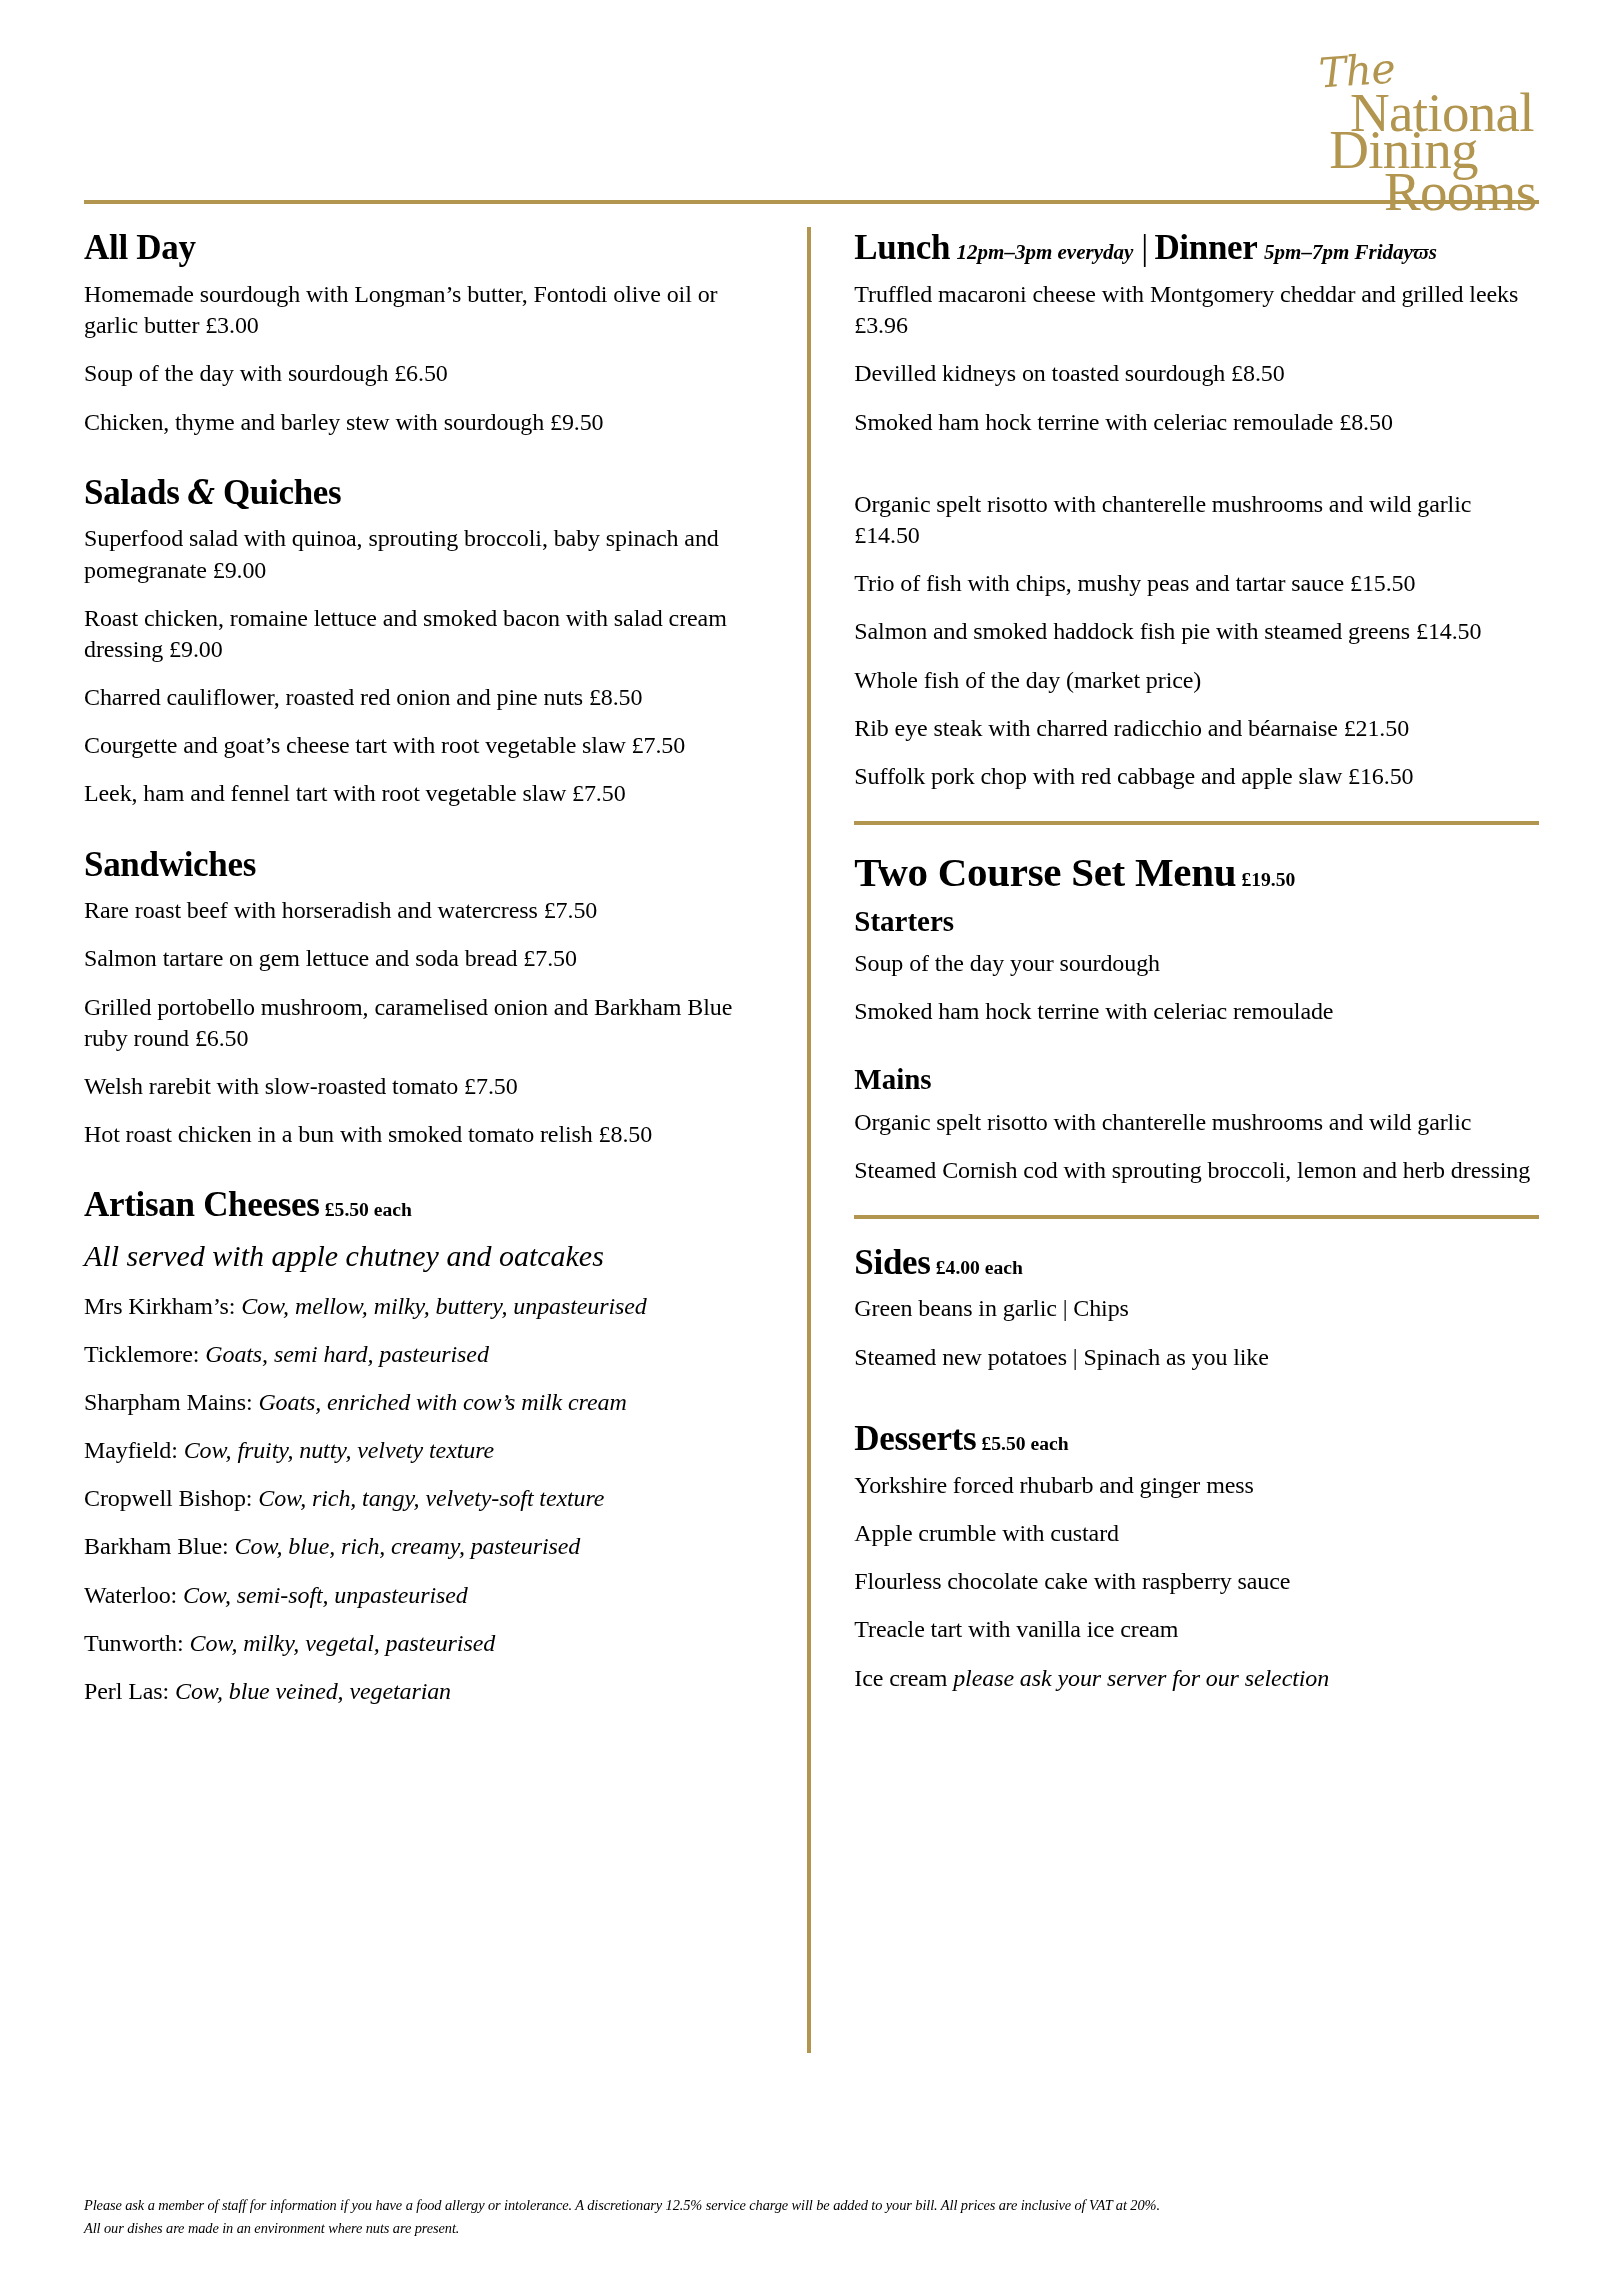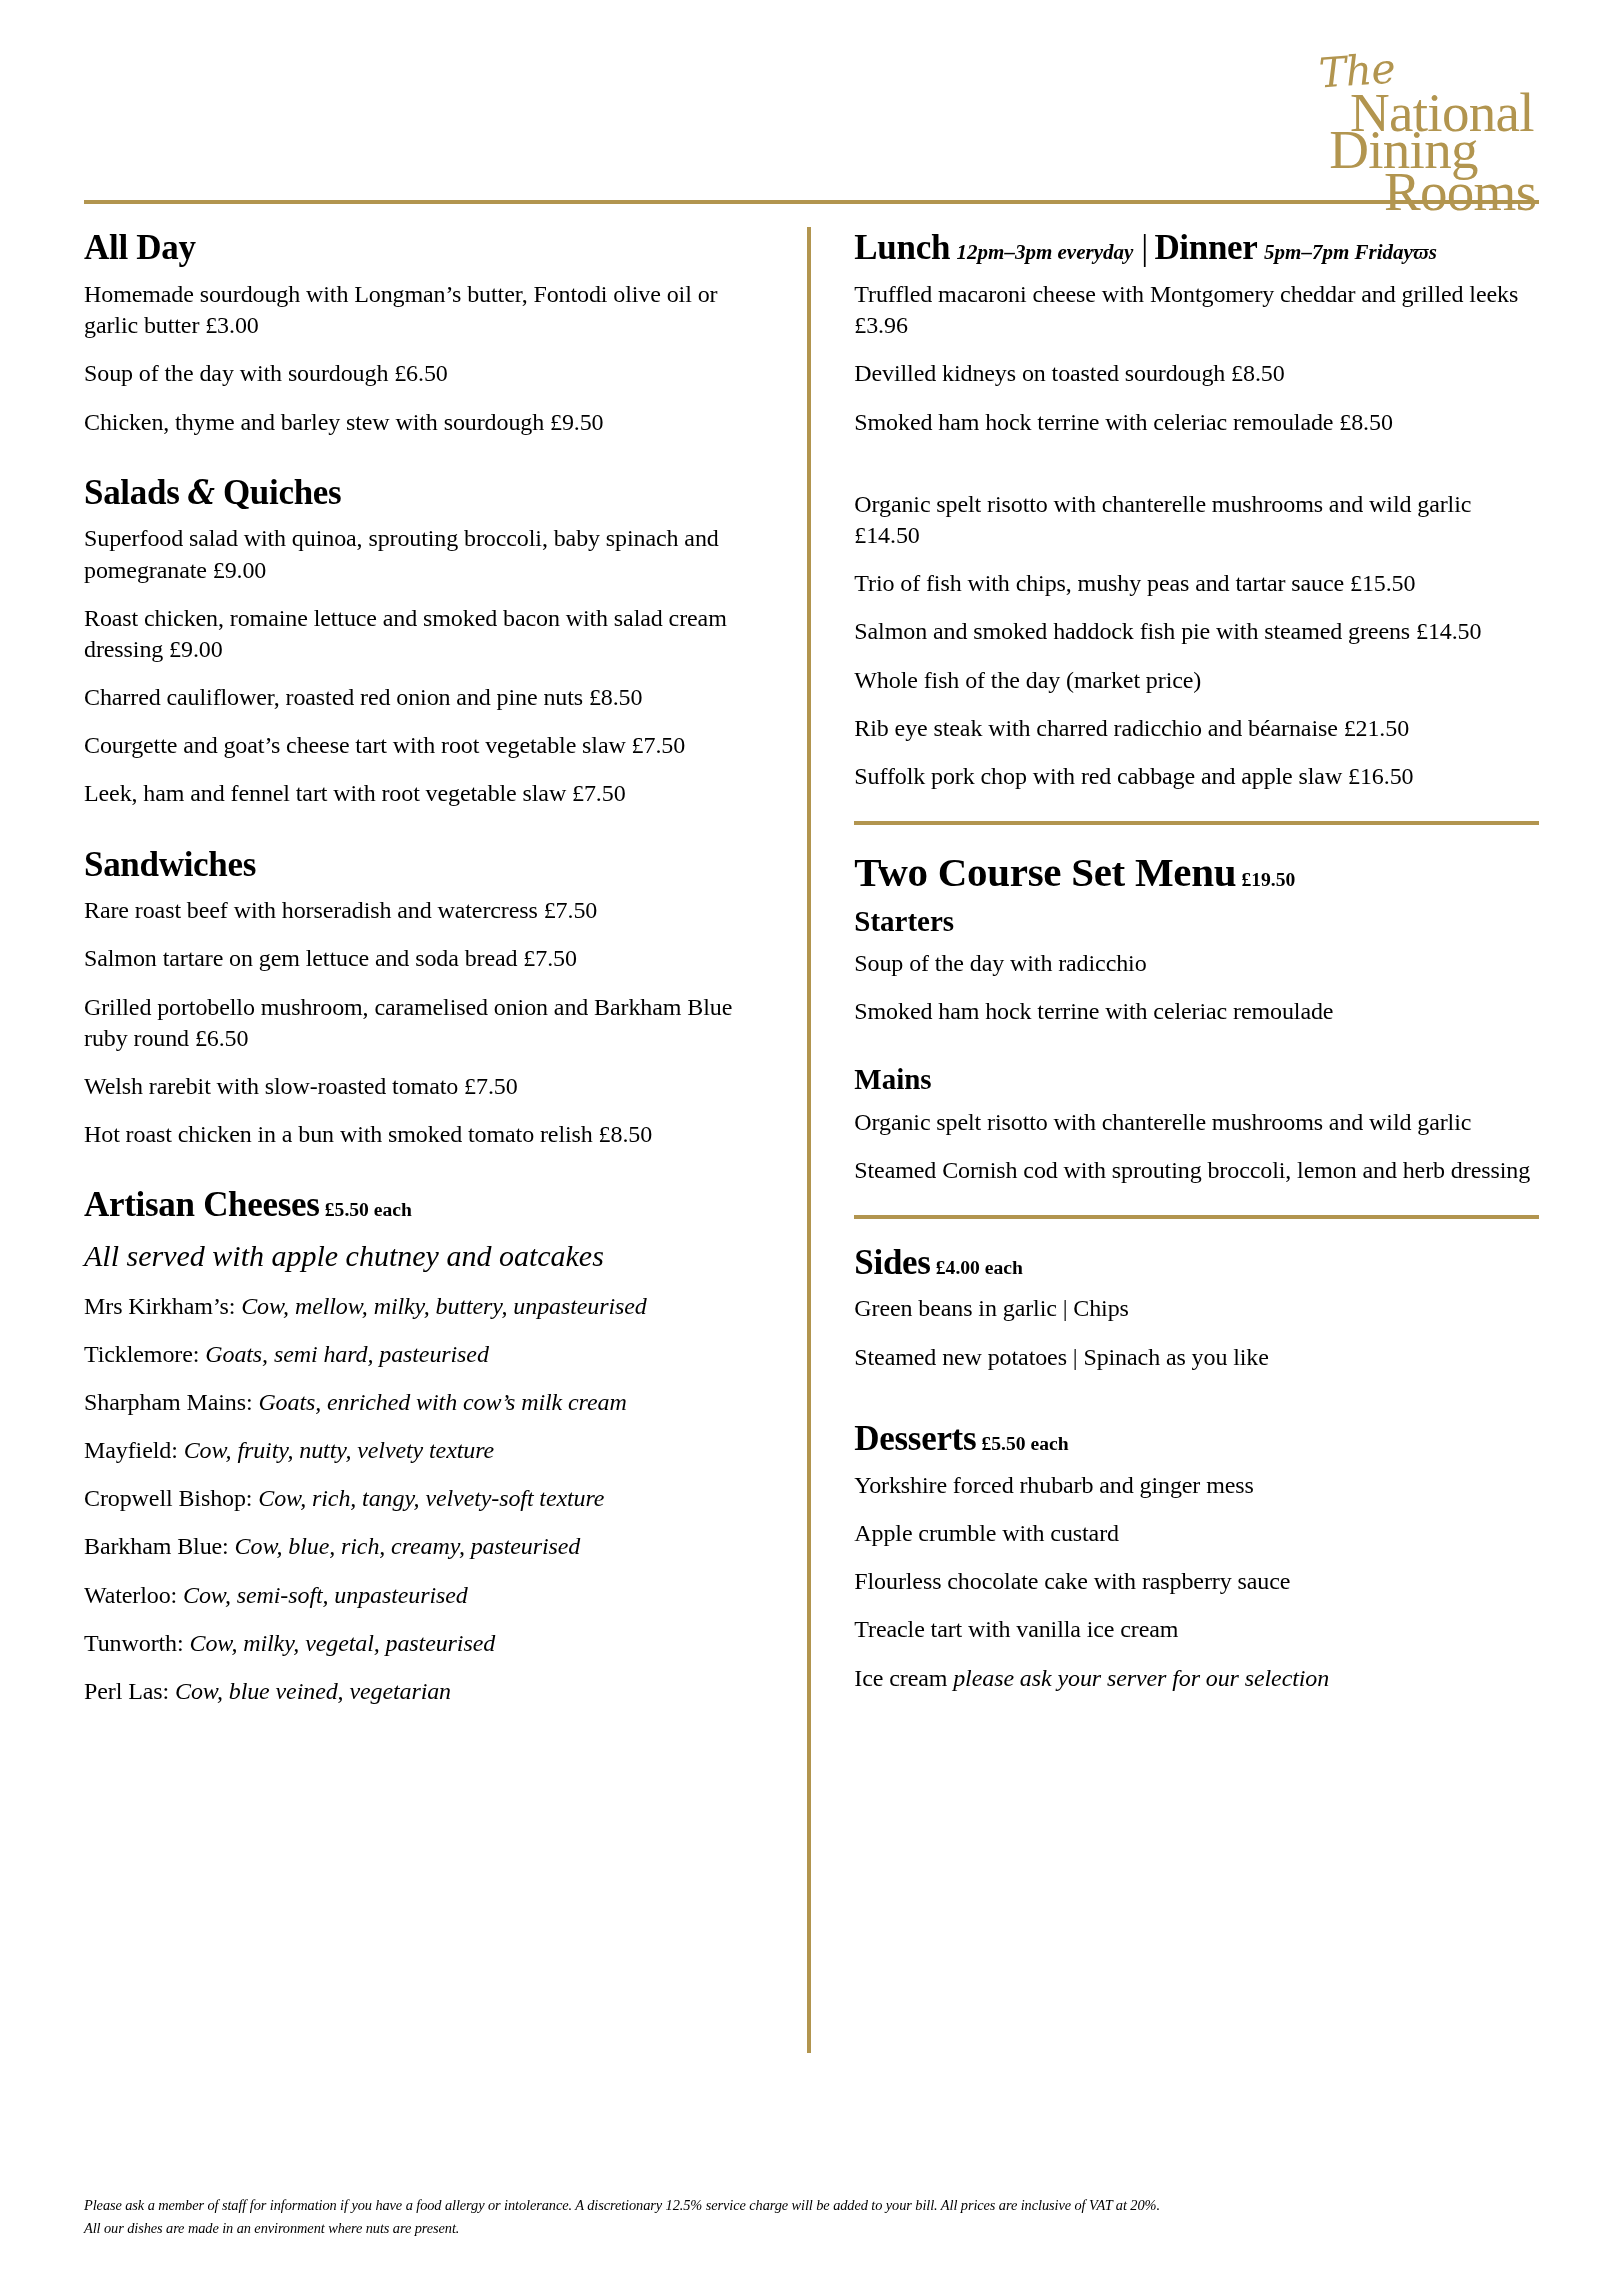--- a/index.html
+++ b/index.html
@@ -318,21 +318,21 @@
         <p class="item">Suffolk pork chop with red cabbage and apple slaw £16.50</p>
       </div>
 
       <hr class="rule-sec">
 
       <div class="group tight">
         <h2 class="sec-head big">
           <span>Two Course Set Menu</span><span class="suffix">£19.50</span>
         </h2>
         <h3 class="sub-head">Starters</h3>
-        <p class="item">Soup of the day with radicchio</p>
+        <p class="item">Soup of the day your sourdough</p>
         <p class="item">Smoked ham hock terrine with celeriac remoulade</p>
         <div class="spacer-md"></div>
         <h3 class="sub-head">Mains</h3>
         <p class="item">Organic spelt risotto with chanterelle mushrooms and wild garlic</p>
         <p class="item">Steamed Cornish cod with sprouting broccoli, lemon and herb dressing</p>
       </div>
 
       <hr class="rule-sec">
 
       <div class="group tight">

